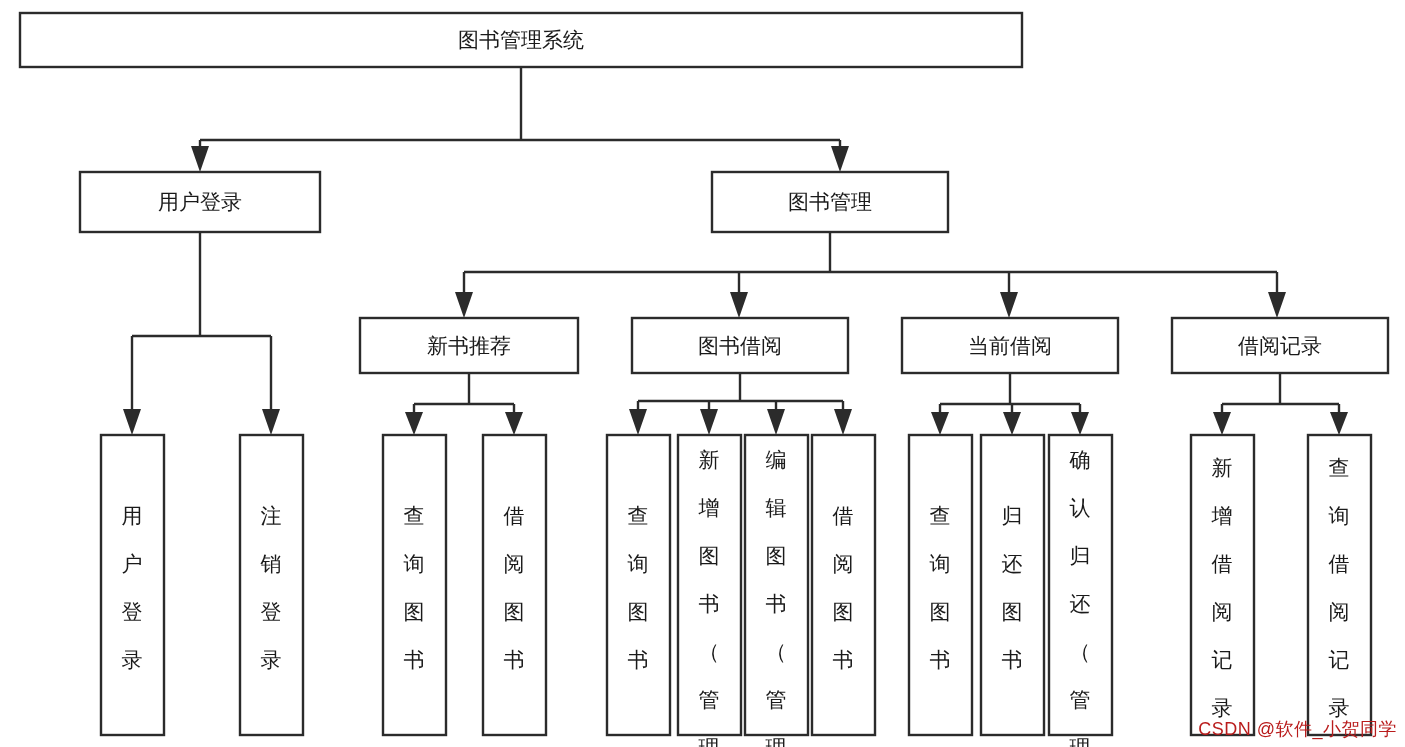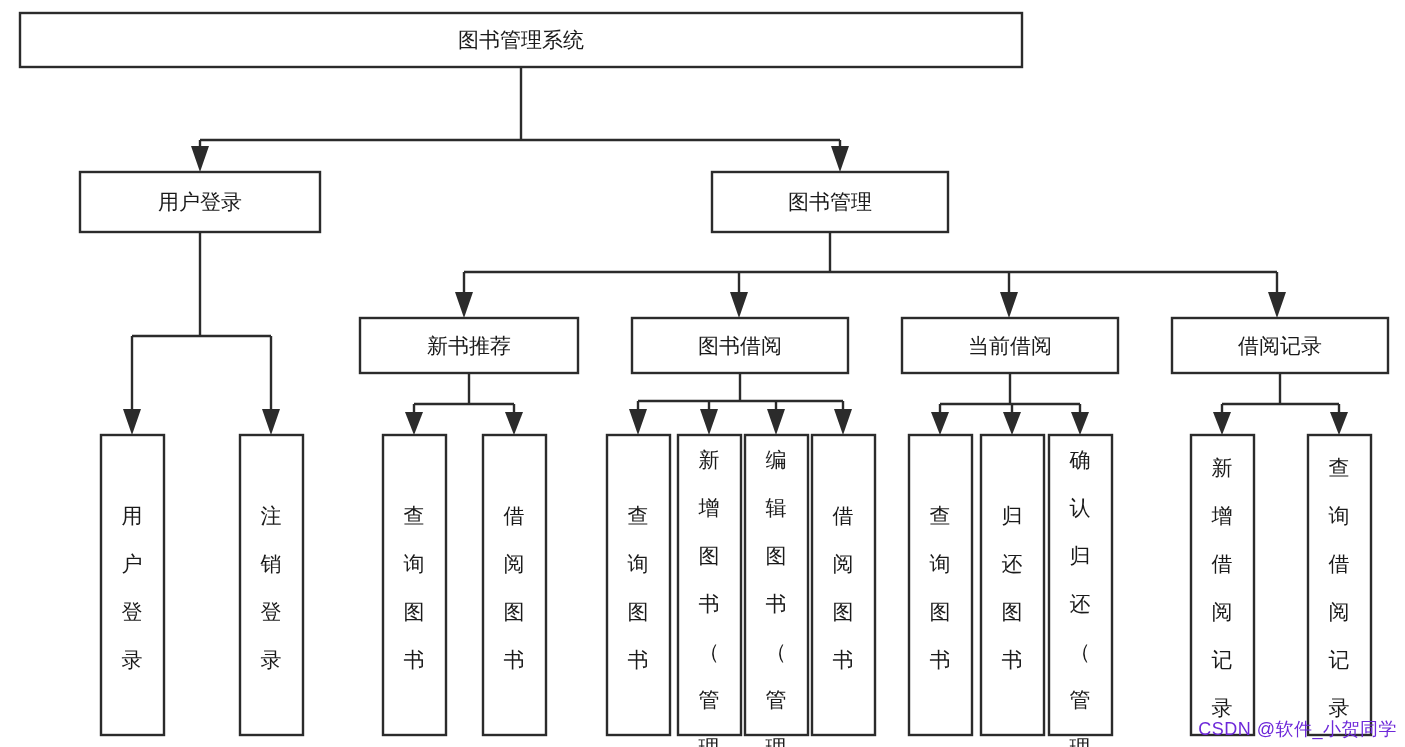--- a/index.html
+++ b/index.html
@@ -55,21 +55,21 @@
     font-size: 21px;
     fill: #1a1a1a;
     text-anchor: middle;
   }
   .watermark-text {
     position: absolute;
     right: 8px;
     bottom: 6px;
     font-family: "Liberation Sans", "DejaVu Sans", sans-serif;
     font-size: 18px;
-    color: #6d28d9;
+    color: #b91c1c;
     white-space: nowrap;
     letter-spacing: 0.5px;
     user-select: none;
   }
 </style>
 </head>
 <body>
 
 <div id="diagram-root">
 

